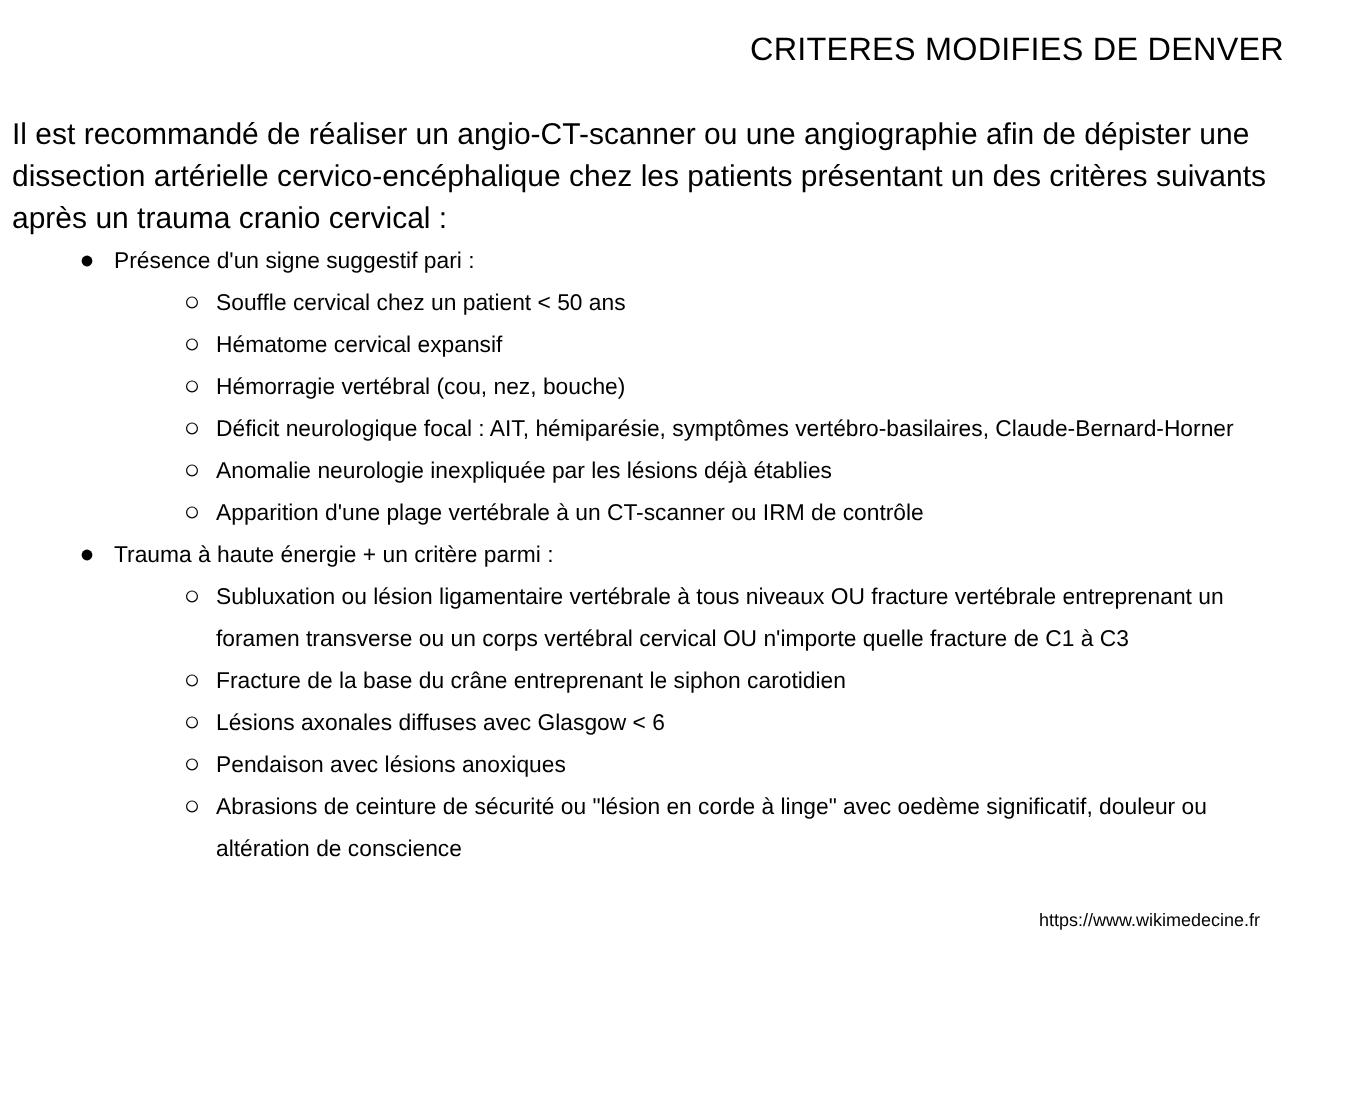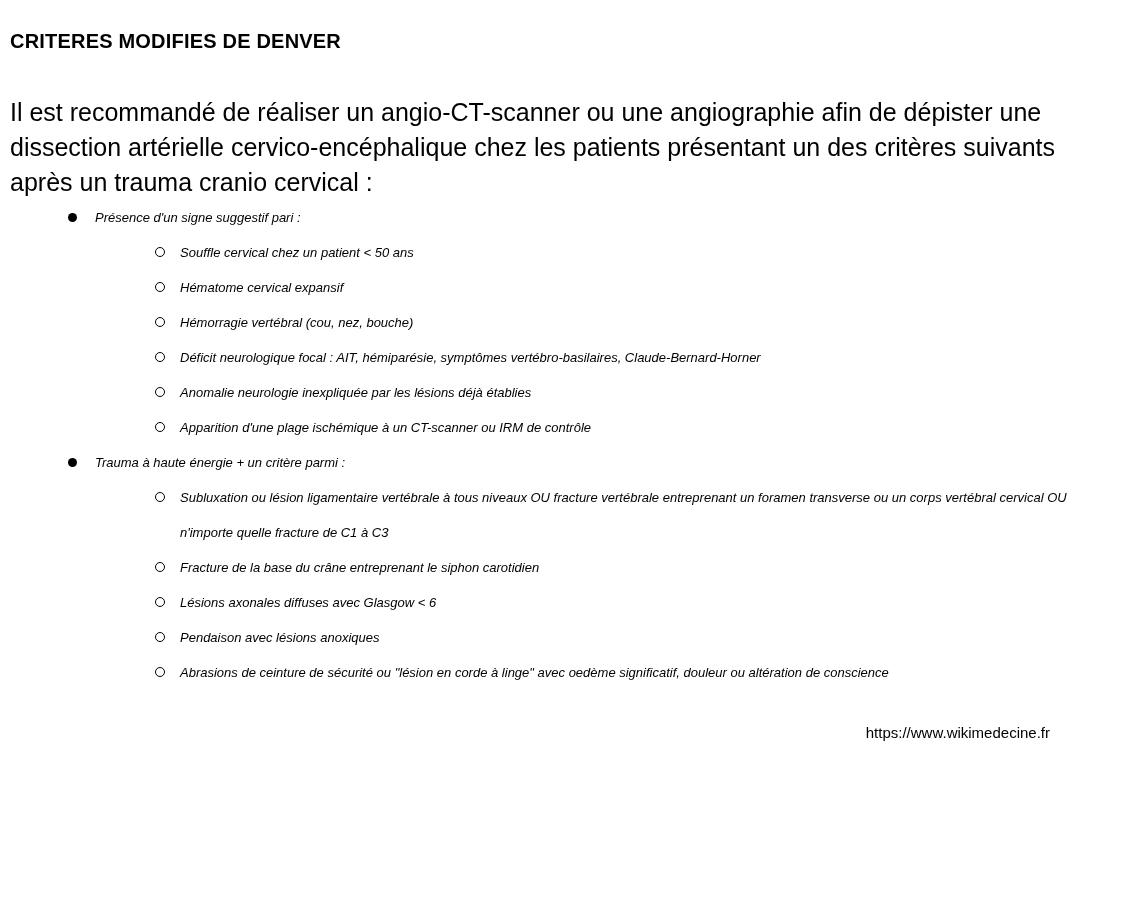--- a/index.html
+++ b/index.html
@@ -15,39 +15,38 @@
     color: #000000;
   }
   .page {
     box-sizing: border-box;
     width: 1125px;
     height: 919px;
     padding: 28px 55px 0 10px;
   }
   .doc-title {
     margin: 0;
-    text-align: left;
-    font-size: 20px;
+    text-align: right;
+    font-size: 27px;
     line-height: 27px;
-    font-weight: bold;
+    font-weight: normal;
     letter-spacing: 0.2px;
   }
   .intro {
     margin: 40px 0 0 0;
     font-size: 25px;
     line-height: 35px;
     max-width: 1060px;
   }
   ul.criteria {
     list-style: none;
     margin: 0;
     padding: 0;
-    font-size: 13px;
+    font-size: 19px;
     line-height: 35px;
-    font-style: italic;
   }
   li.l1 {
     position: relative;
     padding-left: 85px;
     max-width: 1060px;
   }
   li.l1 > .bullet-dot {
     position: absolute;
     left: 58px;
     top: 13px;
@@ -87,21 +86,21 @@
 
   <p class="intro">Il est recommandé de réaliser un angio-CT-scanner ou une angiographie afin de dépister une dissection artérielle cervico-encéphalique chez les patients présentant un des critères suivants après un trauma cranio cervical :</p>
 
   <ul class="criteria" id="criteria-list">
       <li class="l1"><span class="bullet-dot"></span><span>Présence d'un signe suggestif pari :</span></li>
       <li class="l2"><span class="bullet-circle"></span><span>Souffle cervical chez un patient &lt; 50 ans</span></li>
       <li class="l2"><span class="bullet-circle"></span><span>Hématome cervical expansif</span></li>
       <li class="l2"><span class="bullet-circle"></span><span>Hémorragie vertébral (cou, nez, bouche)</span></li>
       <li class="l2"><span class="bullet-circle"></span><span>Déficit neurologique focal : AIT, hémiparésie, symptômes vertébro-basilaires, Claude-Bernard-Horner</span></li>
       <li class="l2"><span class="bullet-circle"></span><span>Anomalie neurologie inexpliquée par les lésions déjà établies</span></li>
-      <li class="l2"><span class="bullet-circle"></span><span>Apparition d'une plage ischémique à un CT-scanner ou IRM de contrôle</span></li>
+      <li class="l2"><span class="bullet-circle"></span><span>Apparition d'une plage vertébrale à un CT-scanner ou IRM de contrôle</span></li>
       <li class="l1"><span class="bullet-dot"></span><span>Trauma à haute énergie + un critère parmi :</span></li>
       <li class="l2"><span class="bullet-circle"></span><span>Subluxation ou lésion ligamentaire vertébrale à tous niveaux OU fracture vertébrale entreprenant un foramen transverse ou un corps vertébral cervical OU n'importe quelle fracture de C1 à C3</span></li>
       <li class="l2"><span class="bullet-circle"></span><span>Fracture de la base du crâne entreprenant le siphon carotidien</span></li>
       <li class="l2"><span class="bullet-circle"></span><span>Lésions axonales diffuses avec Glasgow &lt; 6</span></li>
       <li class="l2"><span class="bullet-circle"></span><span>Pendaison avec lésions anoxiques</span></li>
       <li class="l2"><span class="bullet-circle"></span><span>Abrasions de ceinture de sécurité ou "lésion en corde à linge" avec oedème significatif, douleur ou altération de conscience</span></li>
     </ul>
 
   <div class="footer">https://www.wikimedecine.fr</div>
 

